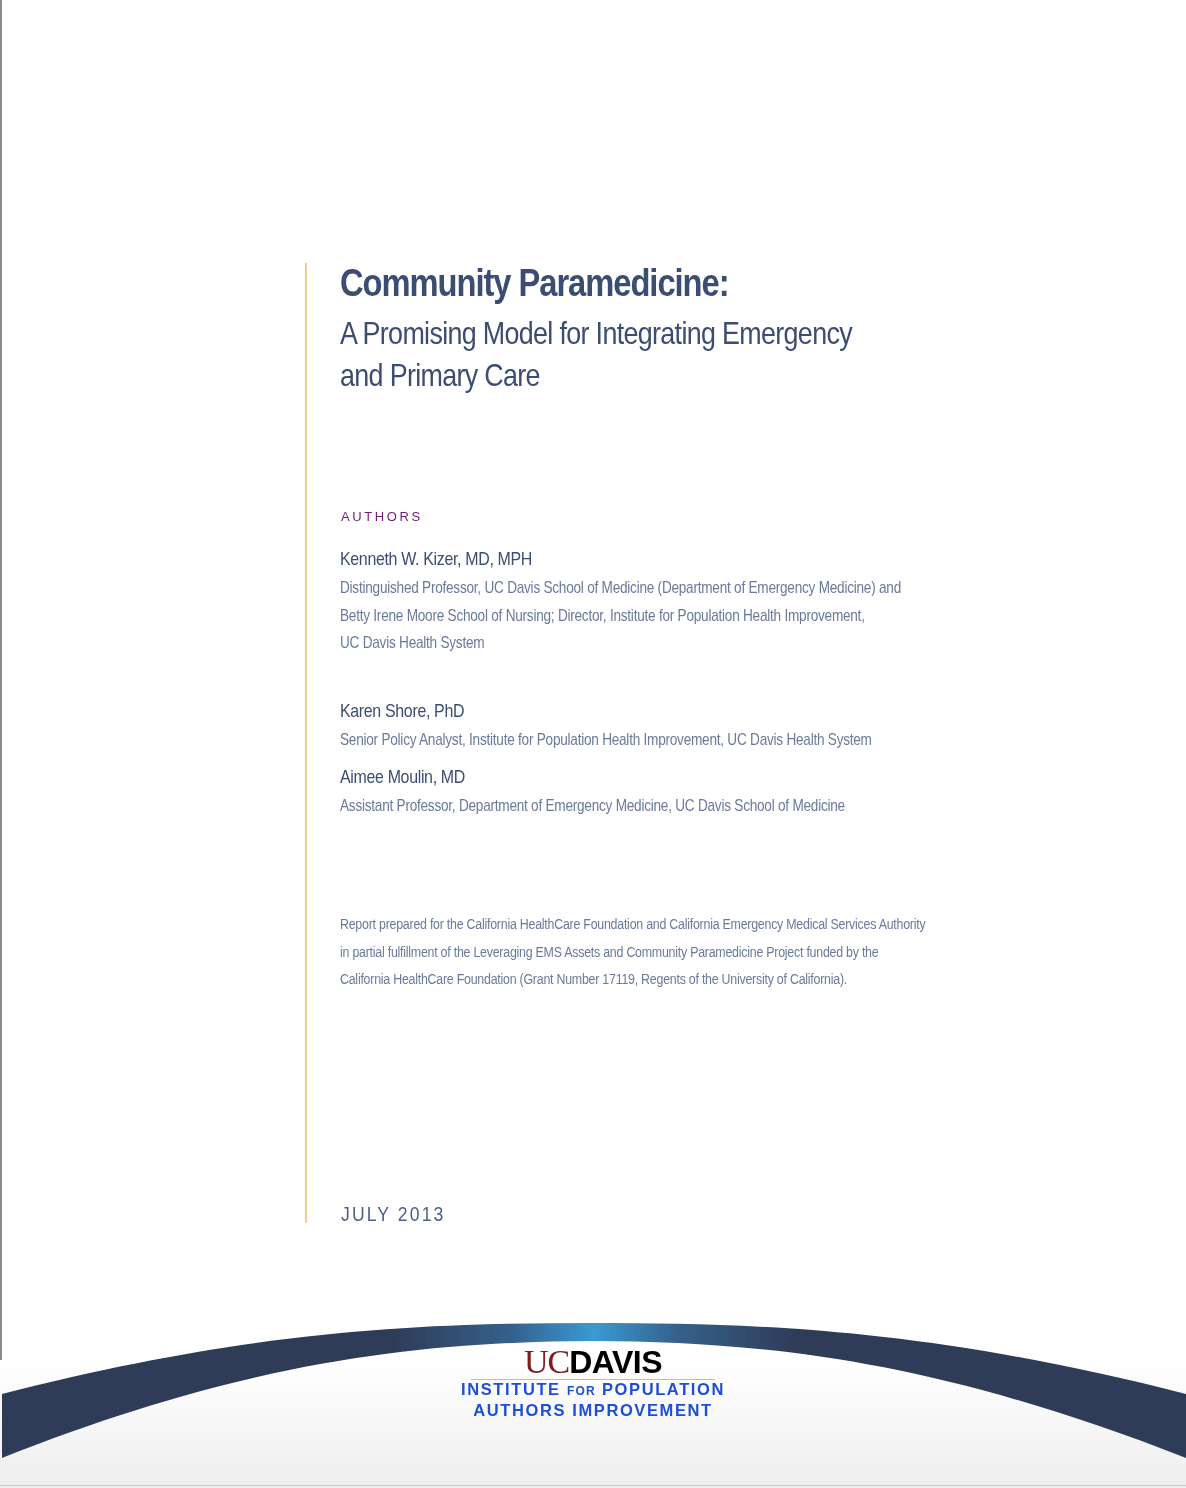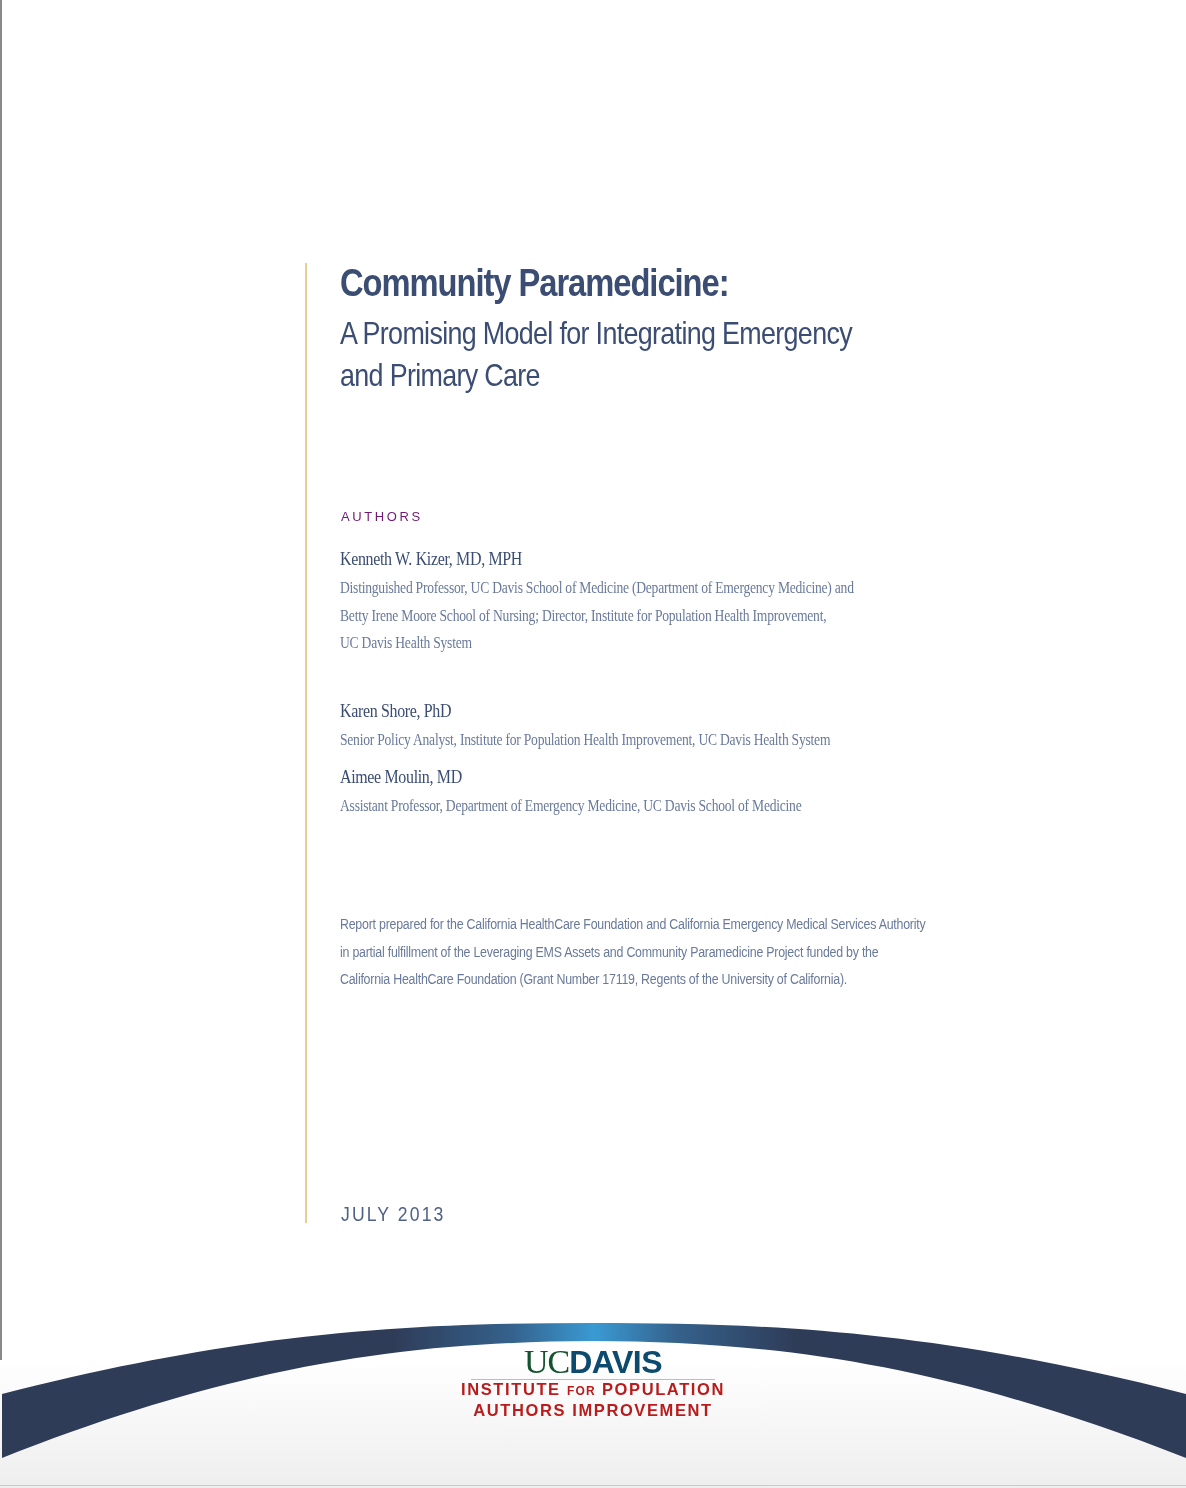--- a/index.html
+++ b/index.html
@@ -24,21 +24,21 @@
   .subtitle {
     position: absolute; left: 340px; top: 312px; margin: 0;
     font-size: 32px; font-weight: normal; color: #3b4d72; line-height: 42px;
     letter-spacing: -0.8px; transform: scaleX(0.84); transform-origin: left top;
     white-space: nowrap;
   }
   .authors-label {
     position: absolute; left: 341px; top: 509px;
     font-size: 13px; letter-spacing: 2.6px; color: #701a75;
   }
-  .author { position: absolute; left: 340px; font-family: Liberation Serif, serif; }
+  .author { position: absolute; left: 340px; }
   .author-name {
     font-size: 19px; color: #3b4d72; letter-spacing: -0.4px;
     transform: scaleX(0.84); transform-origin: left top; white-space: nowrap;
     display: block; height: 26px;
   }
   .author-affil {
     font-size: 17px; color: #6a7a9a; line-height: 27.5px; letter-spacing: -0.3px;
     transform: scaleX(0.80); transform-origin: left top; white-space: nowrap; display: block;
   }
   .report-note {
@@ -53,30 +53,30 @@
   }
   .footer-wrap { position: absolute; left: 0; top: 1290px; width: 1186px; height: 198px; }
   .footer-bg {
     position: absolute; left: 0; top: 70px; width: 1186px; height: 128px;
     background: linear-gradient(#ffffff, #eeeeee);
   }
   .footer-arc { position: absolute; left: 0; top: 0; }
   .footer-bottom-line { position: absolute; left: 0; bottom: 2px; width: 1186px; height: 1px; background: #c9c9c9; }
   .logo { position: absolute; left: 440px; top: 1345px; width: 306px; text-align: center; }
   .logo-uc {
-    display: inline-block; font-family: "Liberation Serif", serif; font-size: 34px; color: #14532d;
+    display: inline-block; font-family: "Liberation Serif", serif; font-size: 34px; color: #7f1d1d;
     letter-spacing: -1px; line-height: 34px;
   }
   .logo-davis {
     display: inline-block; font-family: "Liberation Sans", sans-serif; font-weight: bold;
-    font-size: 32px; color: #0c4a6e; line-height: 34px; letter-spacing: -0.5px;
+    font-size: 32px; color: #000000; line-height: 34px; letter-spacing: -0.5px;
   }
   .logo-rule { width: 244px; height: 1px; background: #d7bd7c; margin: 0 auto; }
   .logo-line {
-    font-weight: bold; font-size: 16.5px; color: #b91c1c; letter-spacing: 1.6px; line-height: 19px;
+    font-weight: bold; font-size: 16.5px; color: #1d4ed8; letter-spacing: 1.6px; line-height: 19px;
     white-space: nowrap;
   }
   .logo-for { font-size: 12px; letter-spacing: 1.2px; }
 </style>
 </head>
 <body>
 
 <div class="page-border-left"></div>
 <div class="gold-rule"></div>
 

